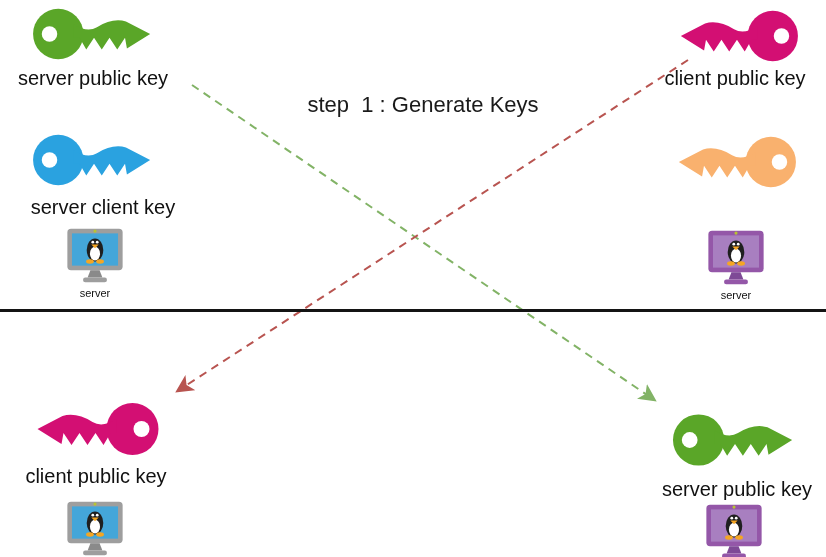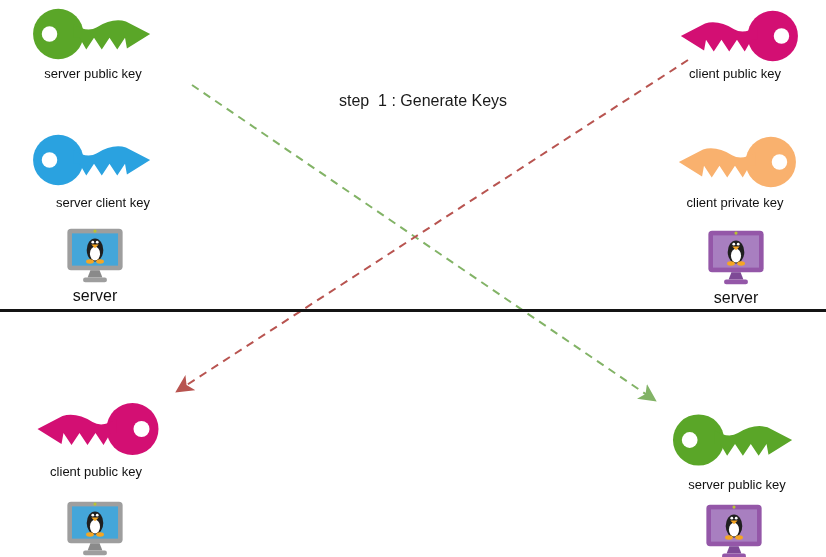--- a/index.html
+++ b/index.html
@@ -6,29 +6,29 @@
   .canvas{
     position:relative;width:826px;height:557px;overflow:hidden;background:#ffffff;
     font-family:"Liberation Sans","DejaVu Sans",sans-serif;color:#000;
   }
   .arrows-layer{position:absolute;left:0;top:0;z-index:1;pointer-events:none;}
   .key{position:absolute;z-index:2;width:130px;height:60px;}
   .key svg{display:block;}
   .flip svg{transform:scaleX(-1);}
   .key-label{
     position:absolute;z-index:3;transform:translateX(-50%);
-    font-size:13px;line-height:1.1;white-space:pre;color:#111;
+    font-size:20px;line-height:1.1;white-space:pre;color:#111;
   }
   .step-title{
     position:absolute;z-index:3;transform:translateX(-50%);
-    font-size:16px;white-space:pre;color:#1a1a1a;
+    font-size:22px;white-space:pre;color:#1a1a1a;
   }
   .computer{position:absolute;z-index:2;width:70px;text-align:center;}
   .computer svg{display:block;margin:0 auto;}
-  .computer-label{font-size:16px;margin-top:2px;color:#111;}
+  .computer-label{font-size:11px;margin-top:2px;color:#111;}
   .divider{position:absolute;left:0;width:826px;height:3px;background:#141414;z-index:2;}
 </style>
 </head>
 <body>
 
 <div class="canvas">
 
   <svg class="arrows-layer" width="826" height="557" viewBox="0 0 826 557">
     <defs>
       <marker id="mGreen" viewBox="0 0 10 10" refX="7.5" refY="5" markerWidth="9" markerHeight="9" orient="auto">
@@ -81,21 +81,20 @@
 
   <div class="key flip" style="left:669px;top:132px">
     <svg viewBox="0 0 132 62" width="130" height="60">
       <g fill="#f9b16e">
         <circle cx="28" cy="31" r="26"></circle>
         <path d="M44 21 Q58 30 68 24 Q84 14 98 18 L123 31 L99 46 L97 35 L89 47 L81 35 L73 47 L65 35 L57 47 L50 35 L44 35 Z"></path>
       </g>
       <circle cx="19" cy="31" r="8" fill="#ffffff"></circle>
     </svg>
   </div>
-  <div class="key-label" style="left:735px;top:196px">client private key</div>
 
   <div class="computer" style="left:60px;top:226px">
     <svg viewBox="0 0 76 64" width="70" height="59">
       <rect x="8" y="3" width="60" height="45" rx="4" fill="#9e9e9e"></rect>
       <rect x="13" y="8" width="50" height="35" fill="#44a6d9"></rect>
       <circle cx="38" cy="5.5" r="1.7" fill="#b8c432"></circle>
       <path d="M33 48 L43 48 L46 56 L30 56 Z" fill="#8a8a8a"></path>
       <rect x="25" y="56" width="26" height="5" rx="2.5" fill="#9e9e9e"></rect>
       <g>
         <ellipse cx="38" cy="26" rx="9" ry="12.5" fill="#1f1f1f"></ellipse>

